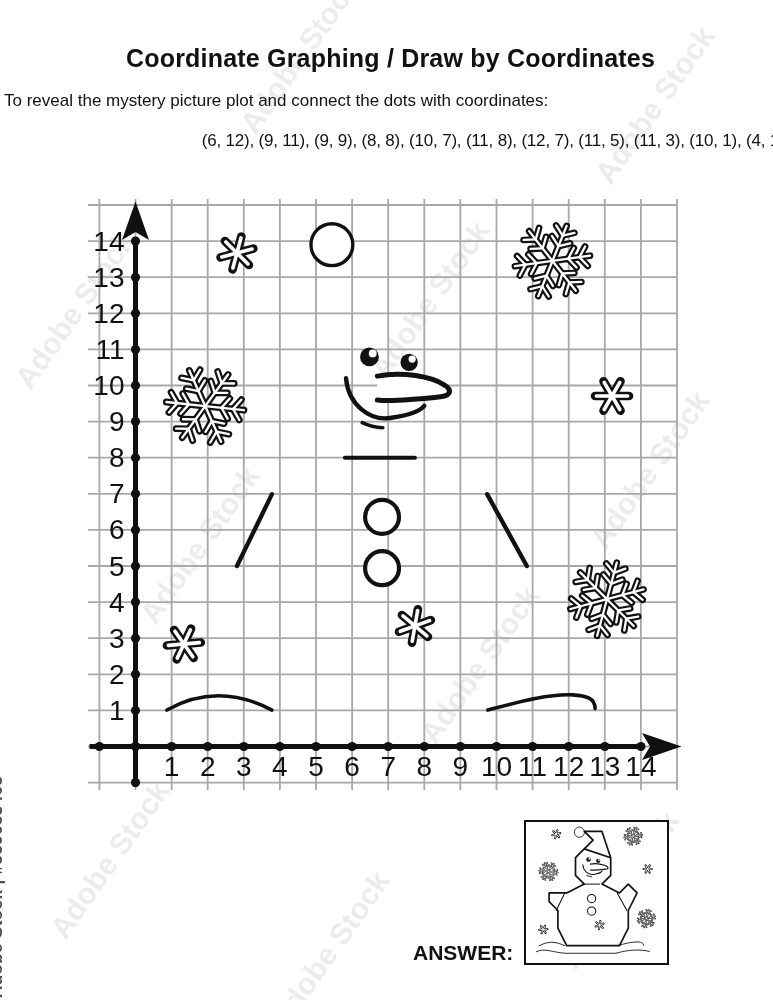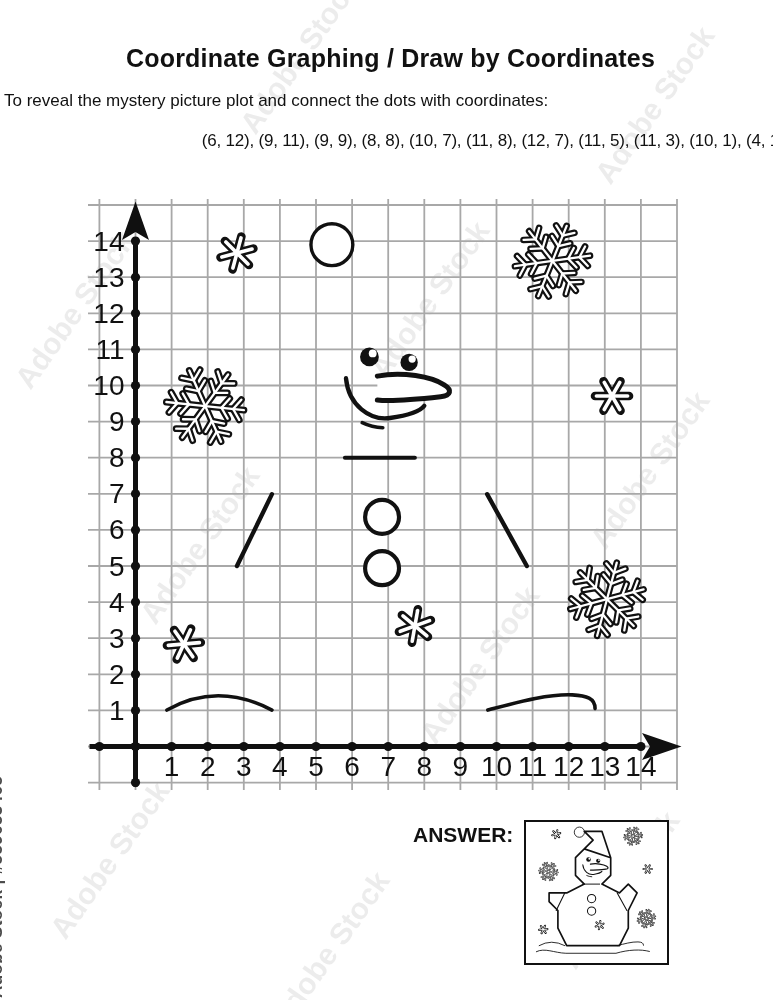--- a/index.html
+++ b/index.html
@@ -6,21 +6,21 @@
   .page{position:relative;width:773px;height:1000px;background:#fff;overflow:hidden;
         font-family:"Liberation Sans",sans-serif;color:#111;}
   .title{position:absolute;top:40px;left:0;width:100%;text-align:center;
          font-size:25px;font-weight:700;margin:4px;letter-spacing:.2px;}
   .instr{position:absolute;top:87px;left:0;width:100%;
          font-size:17px;margin:4px;}
   .coords{position:absolute;left:0;width:100%;text-align:right;font-size:17px;
           letter-spacing:-.2px;margin:16px;white-space:nowrap;}
   .c1{top:115px;} .c2{top:143px;}
   #grid-svg{position:absolute;left:85px;top:195px;}
-  .answer-row{position:absolute;left:413px;top:820px;display:flex;gap:11px;align-items:flex-start;}
+  .answer-row{position:absolute;left:413px;top:820px;display:flex;gap:11px;align-items:flex-end;}
   .answer-label{font-size:21px;font-weight:700;padding-top:3px;}
   #answer-svg{border:2.5px solid #111;display:block;background:#fff;}
   .side-wm{position:absolute;left:7px;bottom:-2px;transform-origin:0 100%;
            transform:rotate(-90deg) translateX(4px);font-size:17px;font-weight:600;
            color:#4b4b4b;letter-spacing:.4px;white-space:nowrap;
            text-shadow:0 0 2px #fff,0 0 5px #fff;}
   .wm-tile{position:absolute;transform:translate(-50%,-50%) rotate(-55deg);
            font-size:30px;font-weight:700;color:#bdbdbd;opacity:.28;white-space:nowrap;
            text-shadow:1px 1px 0 #fff,-1px -1px 0 rgba(255,255,255,.8);pointer-events:none;}
 </style>

